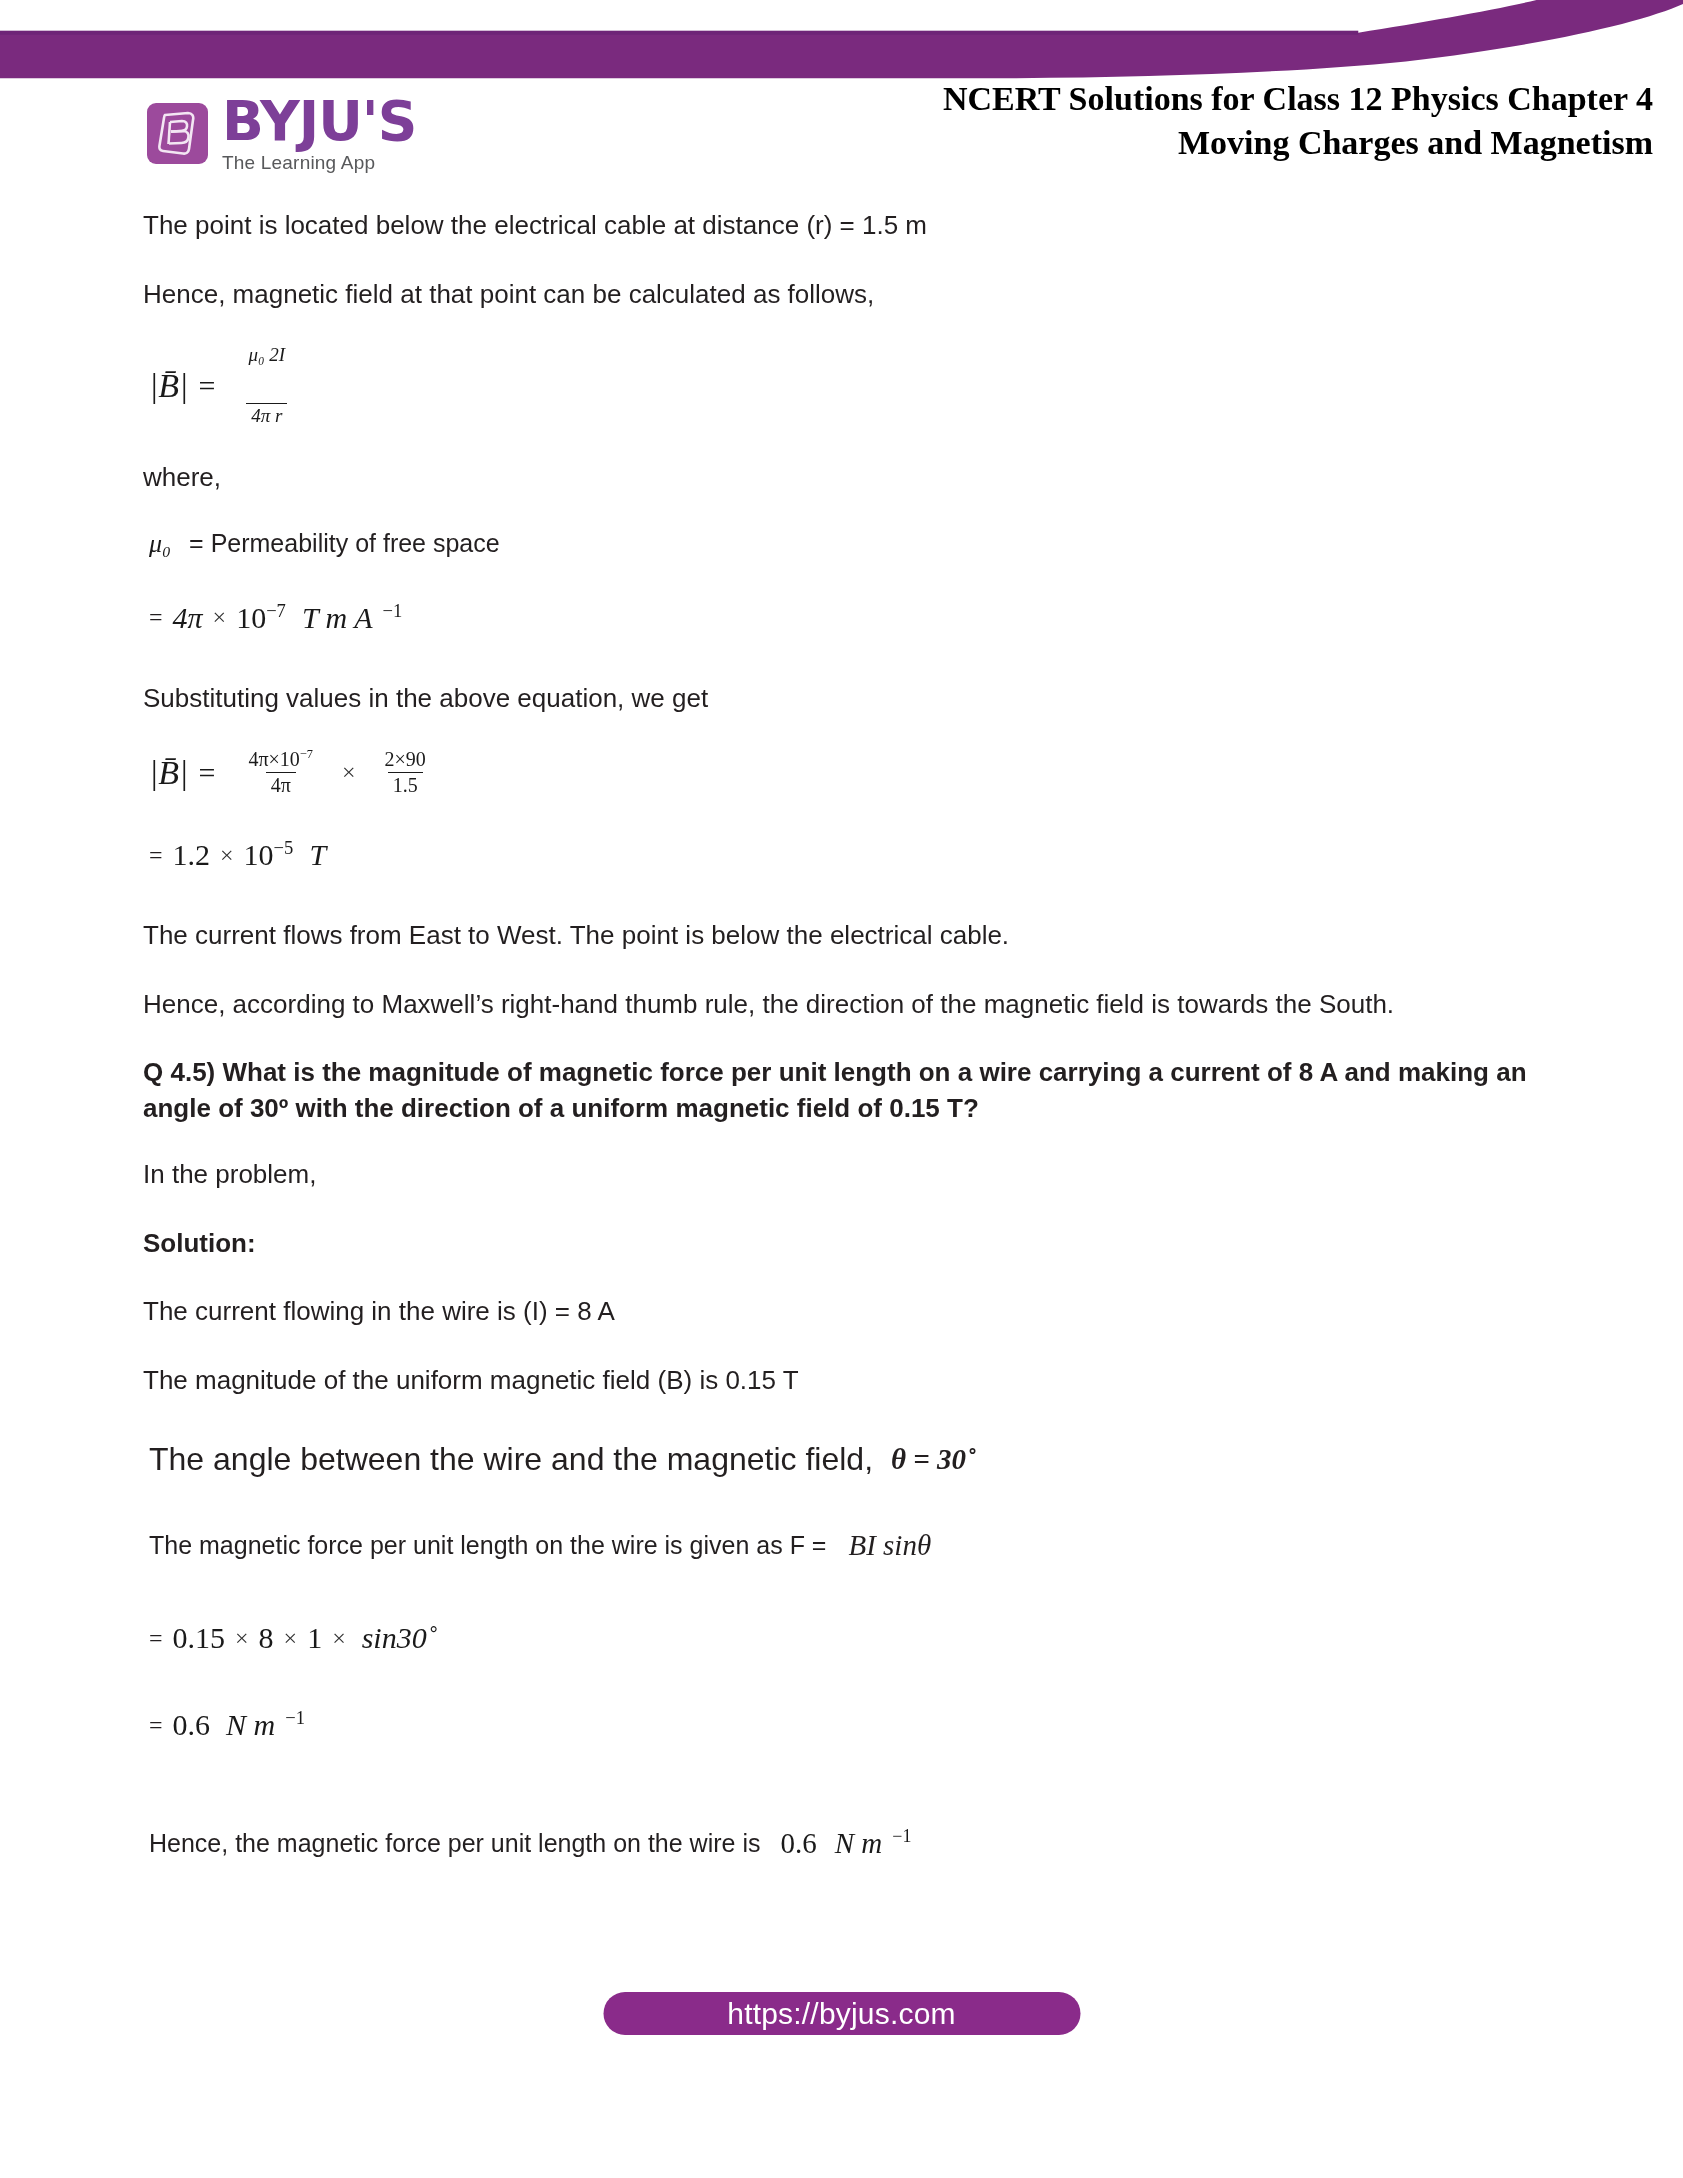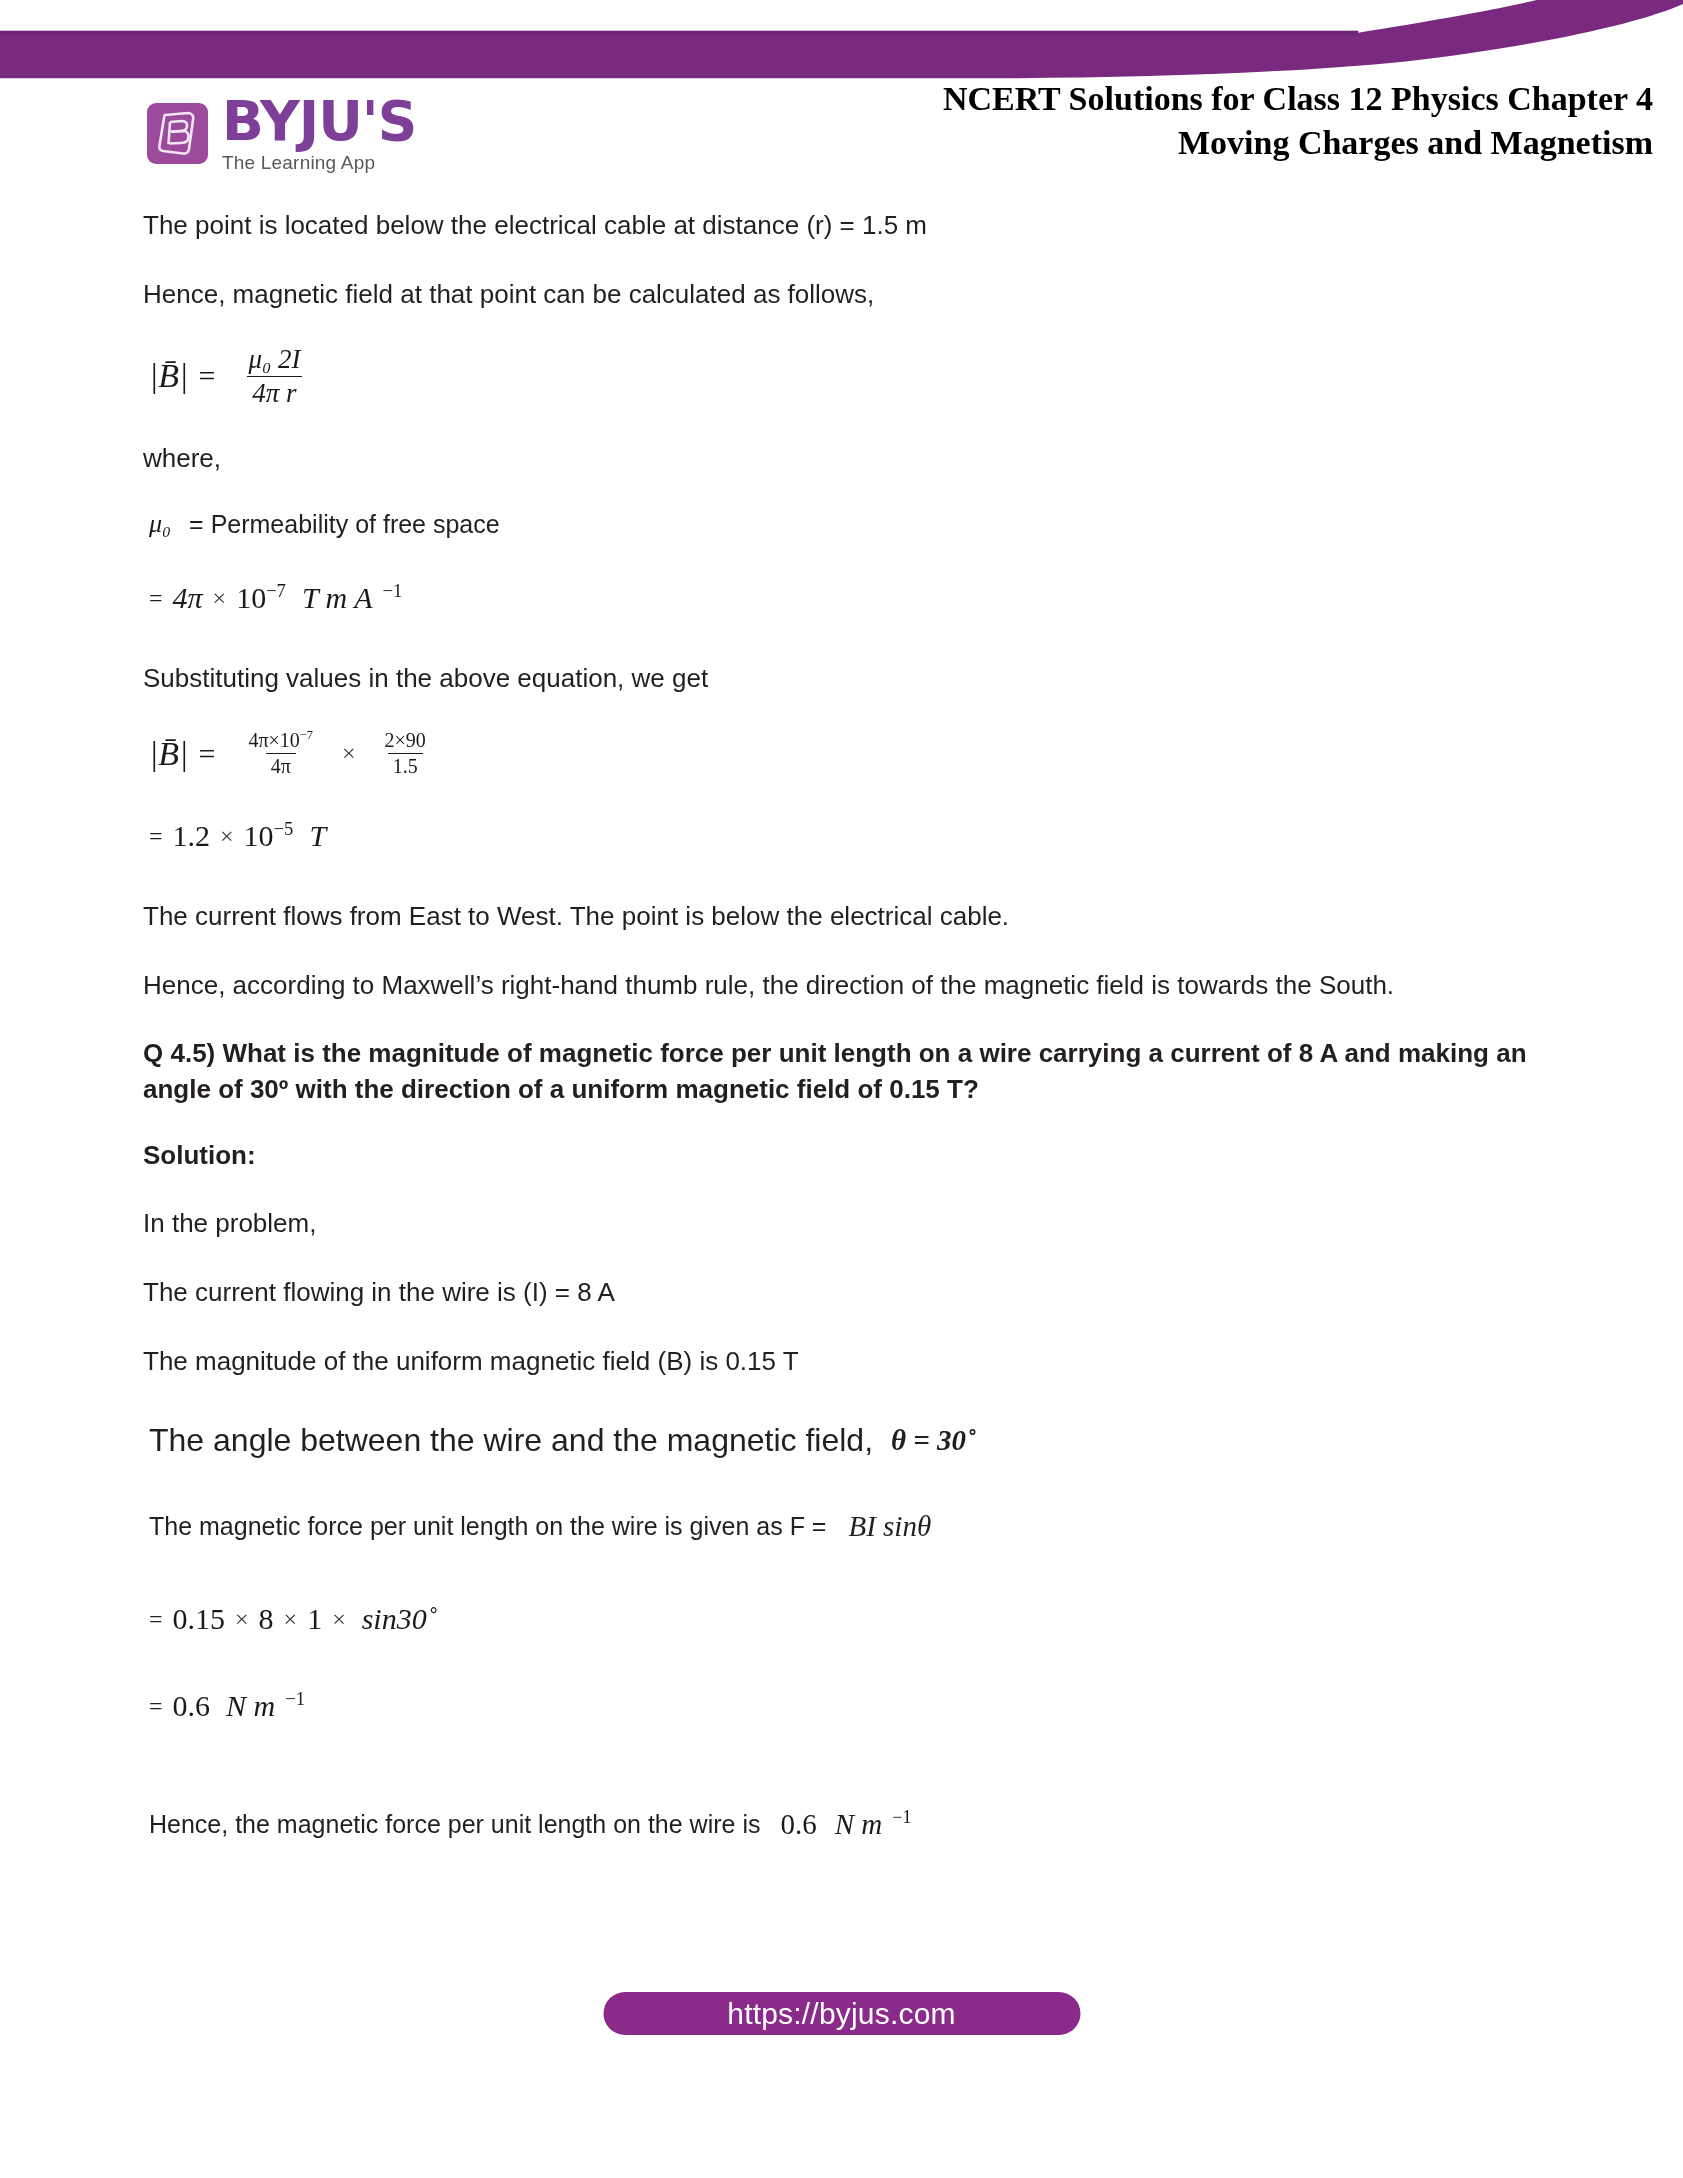--- a/index.html
+++ b/index.html
@@ -91,21 +91,21 @@
 
   .frac {
     display:inline-flex; flex-direction:column;
     align-items:center; justify-content:center;
     vertical-align:middle;
     line-height:1.05;
   }
   .frac .num { padding:0 5px 2px 5px; }
   .frac .den { padding:2px 5px 0 5px; border-top:1.6px solid #1a1a1a; }
   .f-small { font-size:20px; }
-  .f-med   { font-size:27px; }
+  .f-med   { font-size:19px;gap:36px; }
 
   sup.exp { font-size:.62em; vertical-align:super; line-height:0; }
   .absbar { font-size:34px; font-family:"Liberation Serif", serif; }
 
   .inline-math {
     font-family:"Liberation Serif", serif;
     font-style:italic;
     font-size:29px;
   }
 
@@ -235,23 +235,23 @@
       <span class="math"><span>10</span><sup class="exp">−5</sup></span>
       <span class="math mi" style="margin-left:6px;">T</span>
     </span>
   </div>
 
   <p class="txt">The current flows from East to West. The point is below the electrical cable.</p>
   <p class="txt" style="">Hence, according to Maxwell’s right-hand thumb rule, the direction of the magnetic field is towards the South.</p>
 
   <p class="txt q">Q 4.5) What is the magnitude of magnetic force per unit length on a wire carrying a current of 8 A and making an angle of 30º with the direction of a uniform magnetic field of 0.15 T?</p>
 
+  <p class="txt">In the problem,</p>
+
   <p class="txt bold">Solution:</p>
-
-  <p class="txt">In the problem,</p>
   <p class="txt">The current flowing in the wire is (I) = 8 A</p>
   <p class="txt" style="margin-bottom:44px;">The magnitude of the uniform magnetic field (B) is 0.15 T</p>
 
   <div class="eqblock" style="margin-bottom:51px;">
     <span class="mrow" style="font-size:25px;">
       <span style="font-family:'Liberation Sans',sans-serif; font-size:32px;">The angle between the wire and the magnetic field,</span>
       <span class="inline-math" style="margin-left:8px;font-weight:bold;">θ =  30˚</span>
     </span>
   </div>
 

